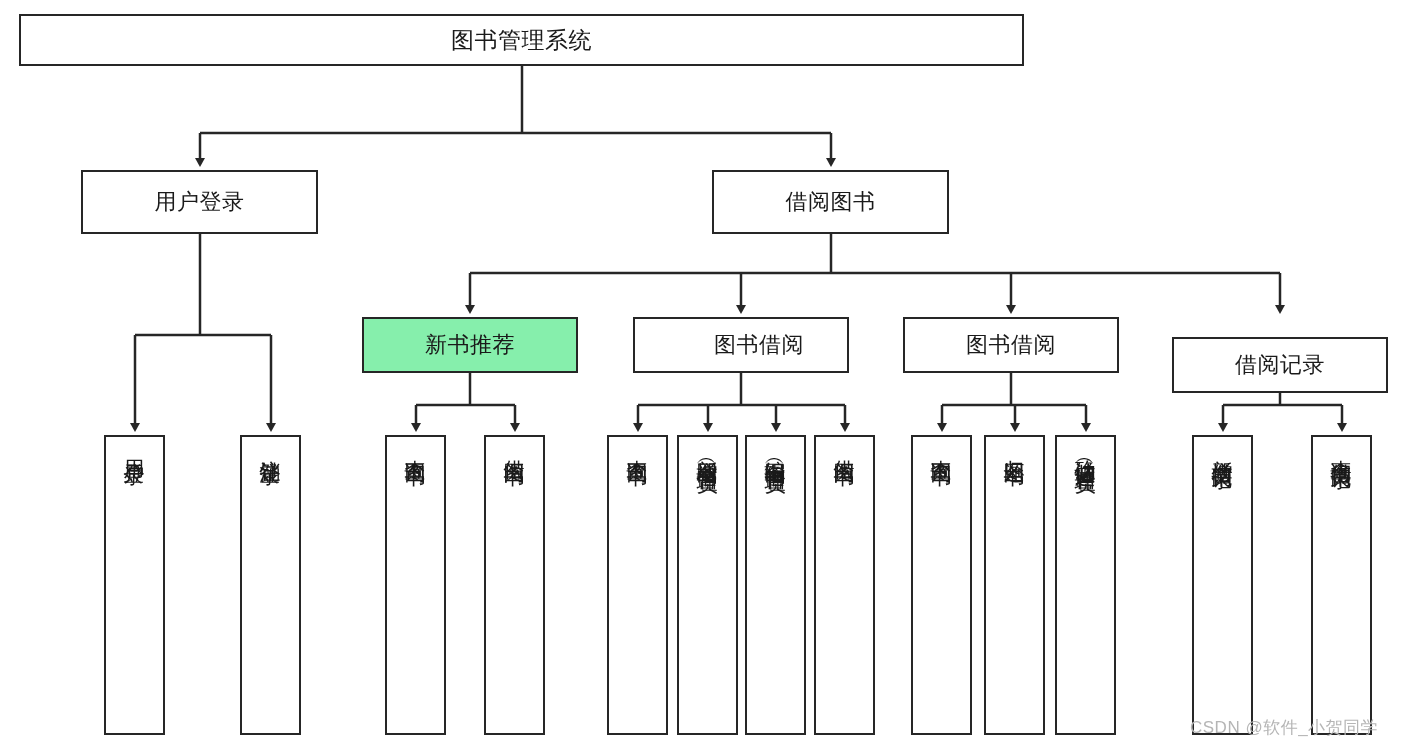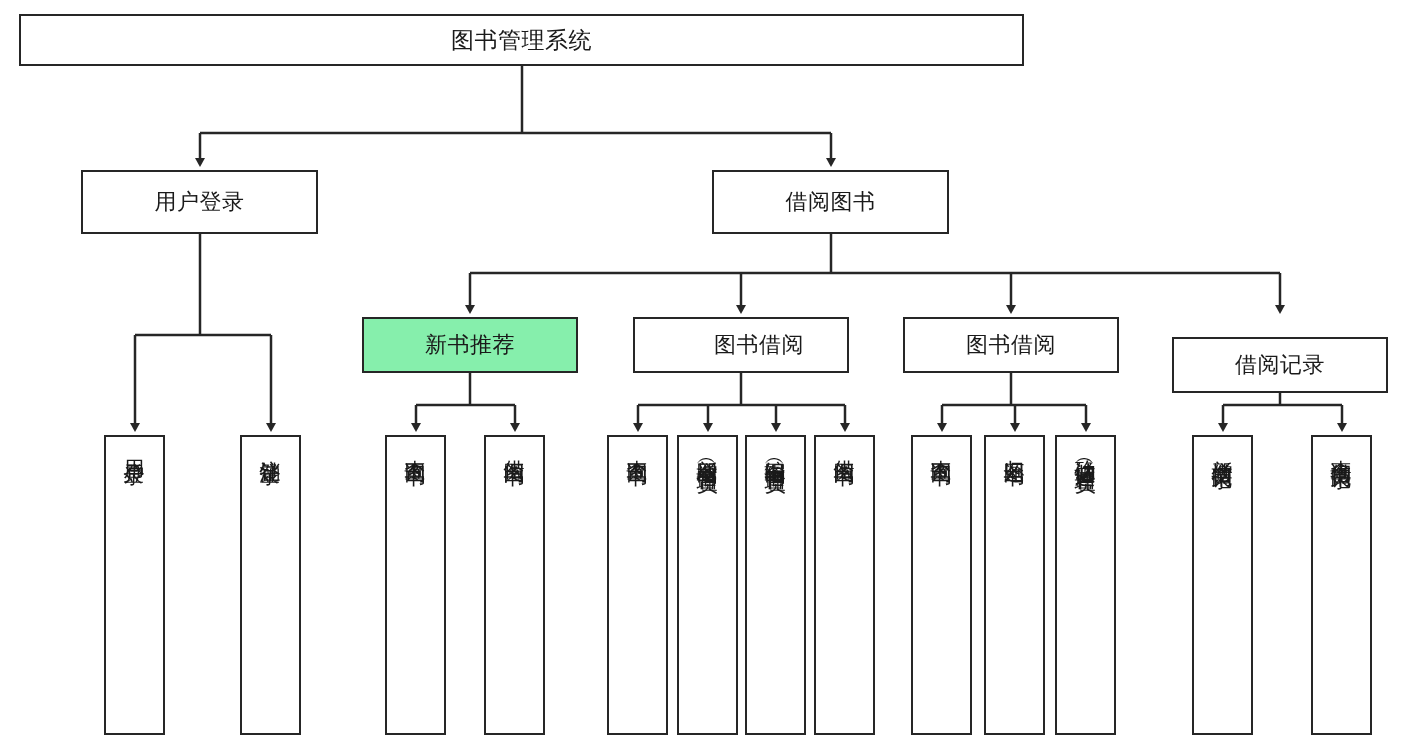--- a/index.html
+++ b/index.html
@@ -173,13 +173,14 @@
         <span class="node-label">确认归还（管理员）</span>
       </div>
       <div class="node vertical" style="left: 1192px; top: 435px; width: 61px; height: 300px; border-color: rgb(38, 38, 38); background: rgb(255, 255, 255);">
         <span class="node-label">新增借阅记录</span>
       </div>
       <div class="node vertical" style="left: 1311px; top: 435px; width: 61px; height: 300px; border-color: rgb(38, 38, 38); background: rgb(255, 255, 255);">
         <span class="node-label">查询借阅记录</span>
       </div>
     </div>
 
+  <div class="watermark" id="watermark" style="left:1190px; top:716px;">CSDN @软件_小贺同学</div>
 </div>
 
 </body></html>

